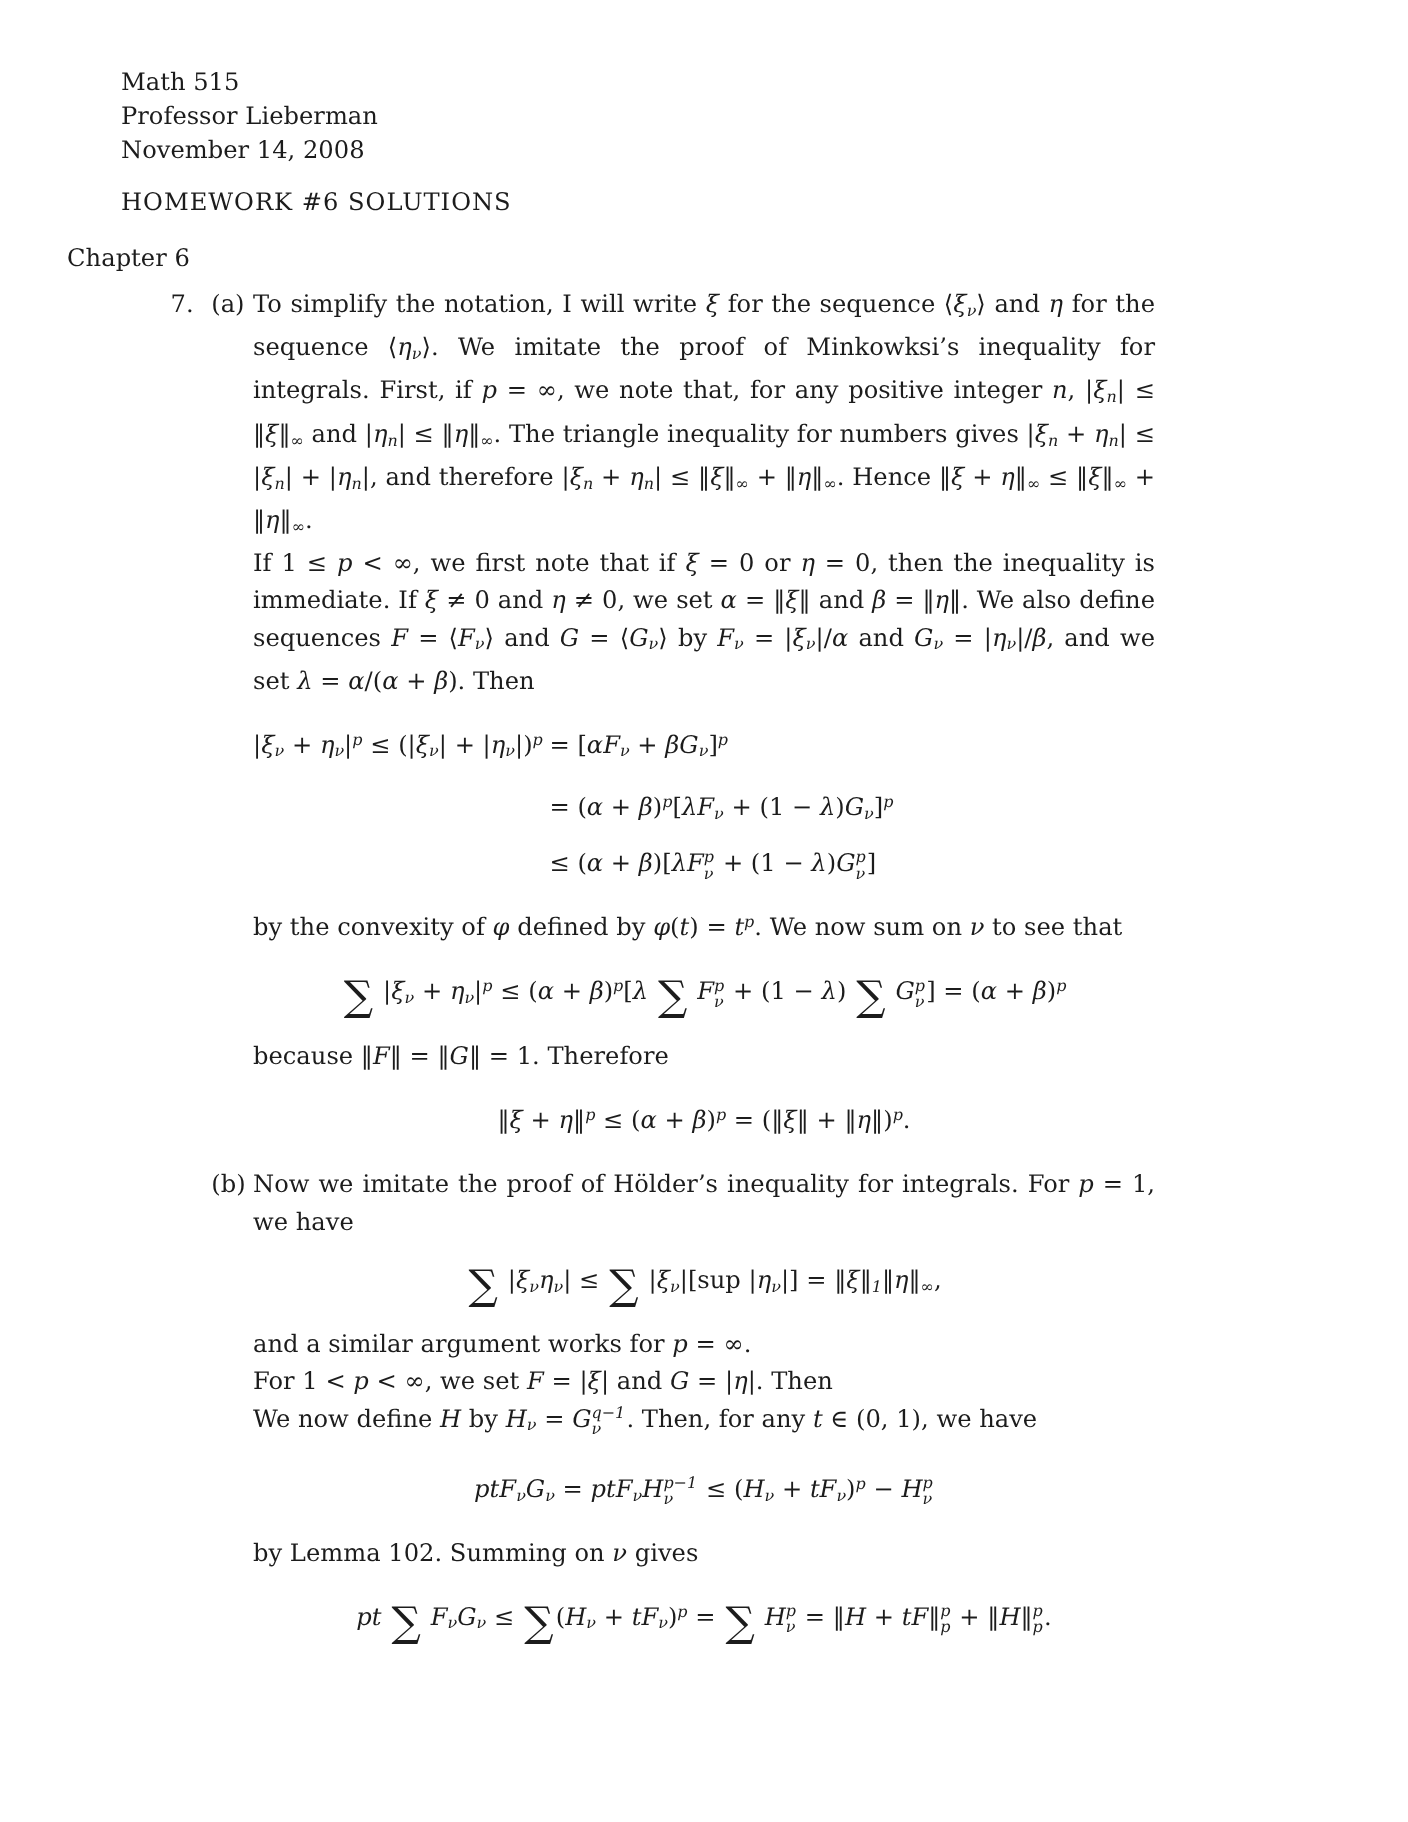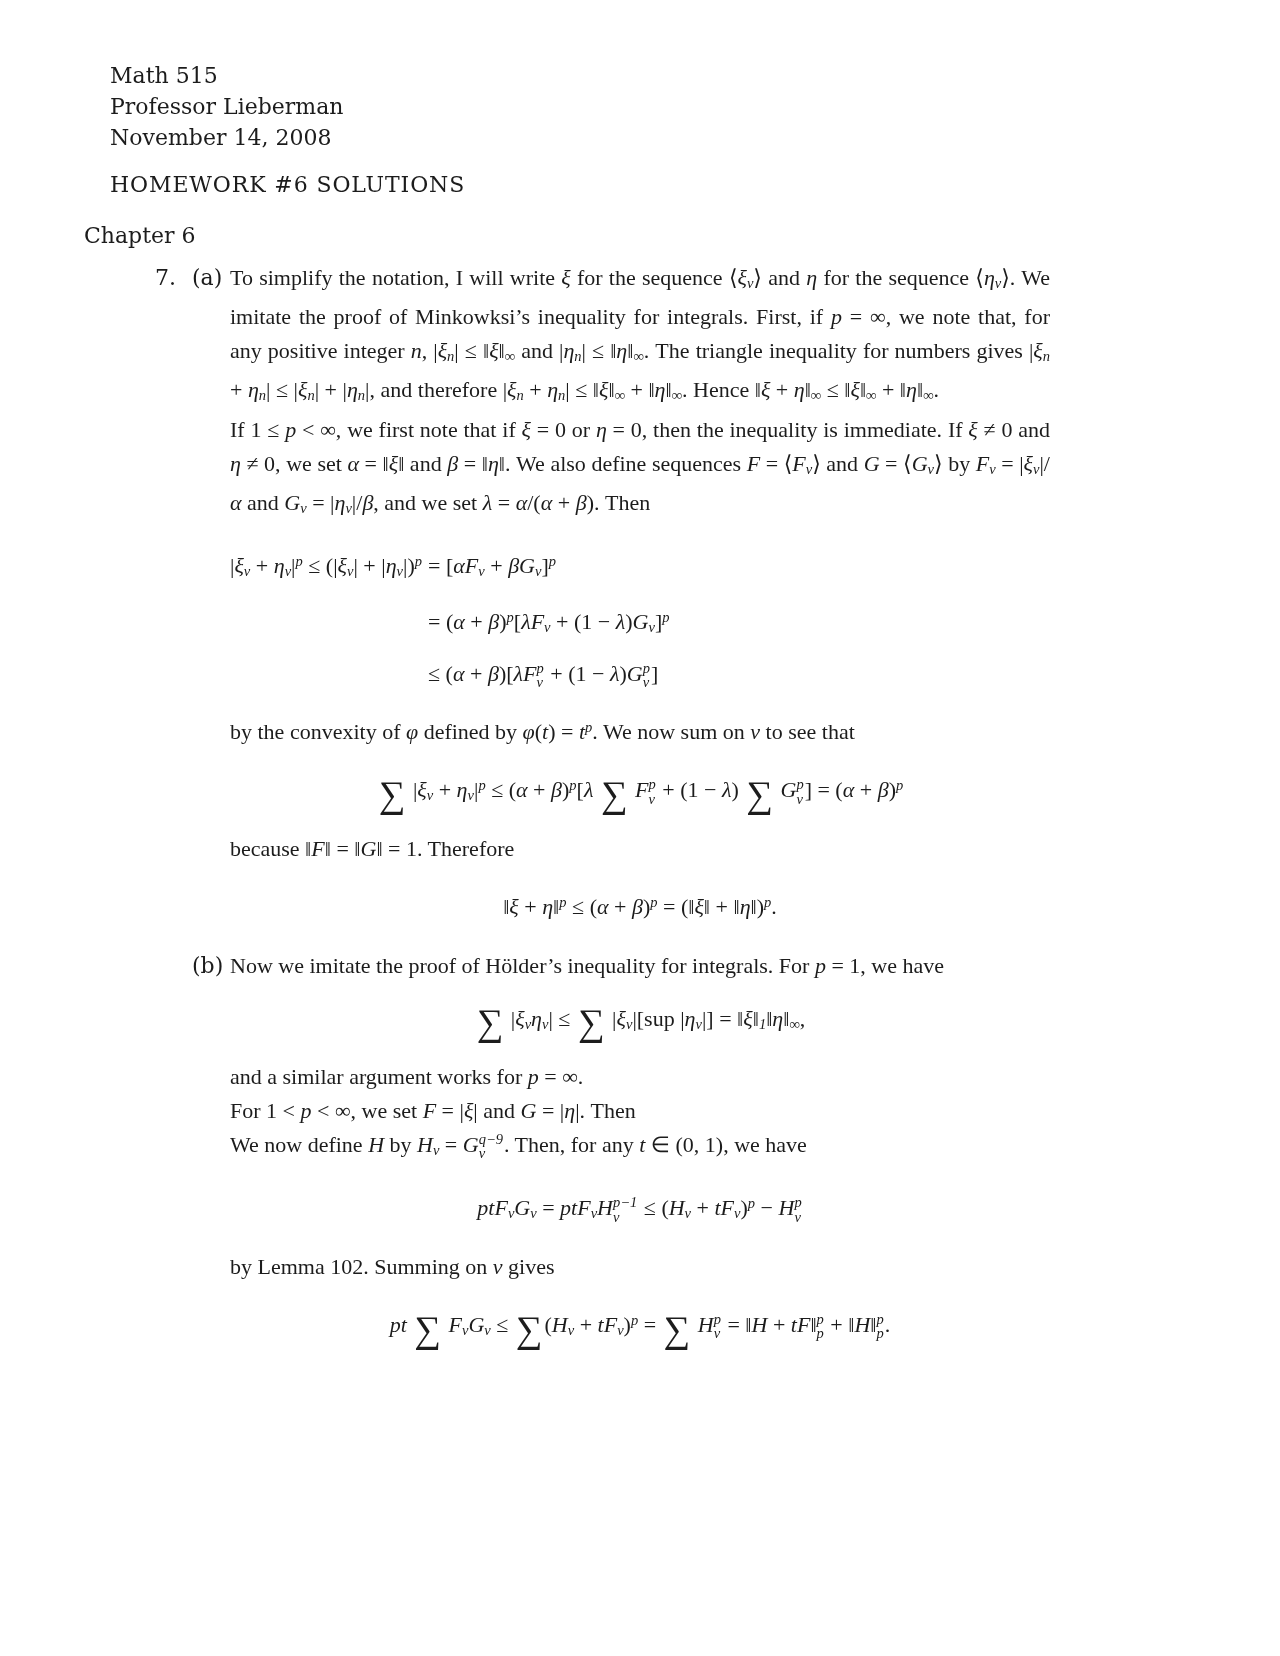--- a/index.html
+++ b/index.html
@@ -5,27 +5,27 @@
   * { margin:0; padding:0; box-sizing:border-box; }
   html,body { width:1280px; }
   body {
     height:1656px; background:#ffffff; color:#1c1c1c;
     font-family:"DejaVu Serif","DejaVu Sans",serif;
     font-size:22px; overflow:hidden;
   }
   .page { width:1280px; height:1656px; padding-top:60px; position:relative; }
   .doc-header { margin-left:110px; line-height:31px; }
   .title { margin-left:110px; width:925px; text-align:left; margin-top:16px; line-height:31px; letter-spacing:0.04em; }
-  .chapter { margin-left:84px; margin-top:20px; line-height:31px; }
+  .chapter { margin-left:61px; margin-top:20px; line-height:31px; }
   .problem { display:flex; margin-left:155px; margin-top:10px; }
   .pnum { width:37px; line-height:34px; }
   .part-row { display:flex; }
   .part-row + .part-row { margin-top:6px; }
   .plabel { width:38px; line-height:34px; }
-  .pbody { width:820px;font-family:Liberation Serif, serif; }
+  .pbody { width:820px; }
   .para { text-align:justify; line-height:34px; }
   .eq { text-align:center; margin:13px 0; line-height:46px; }
   .align { display:flex; margin:13px 0; }
   .agrid { display:grid; grid-template-columns:auto auto; }
   .agrid .L { text-align:right; line-height:46px; }
   .agrid .R { text-align:left; line-height:46px; padding-left:6px; }
   .sup,.sub { font-size:0.66em; font-style:italic; }
   .sup { vertical-align:0.5em; }
   .sub { vertical-align:-0.22em; }
   .stack { display:inline-flex; flex-direction:column; align-items:flex-start;
@@ -83,21 +83,21 @@
           </div>
         </div>
         <div class="part-row">
           <div class="plabel">(b)</div>
           <div class="pbody">
             <div class="para">Now we imitate the proof of Hölder’s inequality for integrals. For <i>p</i> = 1, we have</div>
             <div class="eq"><span class="bigop">∑</span> |<i>ξ</i><span class="sub">ν</span><i>η</i><span class="sub">ν</span>| ≤ <span class="bigop">∑</span> |<i>ξ</i><span class="sub">ν</span>|[sup |<i>η</i><span class="sub">ν</span>|] = ‖<i>ξ</i>‖<span class="sub">1</span>‖<i>η</i>‖<span class="sub">∞</span>,</div>
             <div class="para">and a similar argument works for <i>p</i> = ∞.</div>
             <div class="para">For 1 &lt; <i>p</i> &lt; ∞, we set <i>F</i> = |<i>ξ</i>| and <i>G</i> = |<i>η</i>|. Then</div>
             <div class="para">We now define <i>H</i> by <i>H</i><span class="sub">ν</span> = <i>G</i><span class="stack">
-                <span class="">q−9</span>
+                <span class="">q−1</span>
                 <span class="">ν</span>
               </span>. Then, for any <i>t</i> ∈ (0, 1), we have</div>
             <div class="eq"><i>ptF</i><span class="sub">ν</span><i>G</i><span class="sub">ν</span> = <i>ptF</i><span class="sub">ν</span><i>H</i><span class="stack">
                 <span class="">p−1</span>
                 <span class="">ν</span>
               </span> ≤ (<i>H</i><span class="sub">ν</span> + <i>tF</i><span class="sub">ν</span>)<span class="sup">p</span> − <i>H</i><span class="stack">
                 <span class="">p</span>
                 <span class="">ν</span>
               </span></div>
             <div class="para">by Lemma 102. Summing on <i>ν</i> gives</div>

